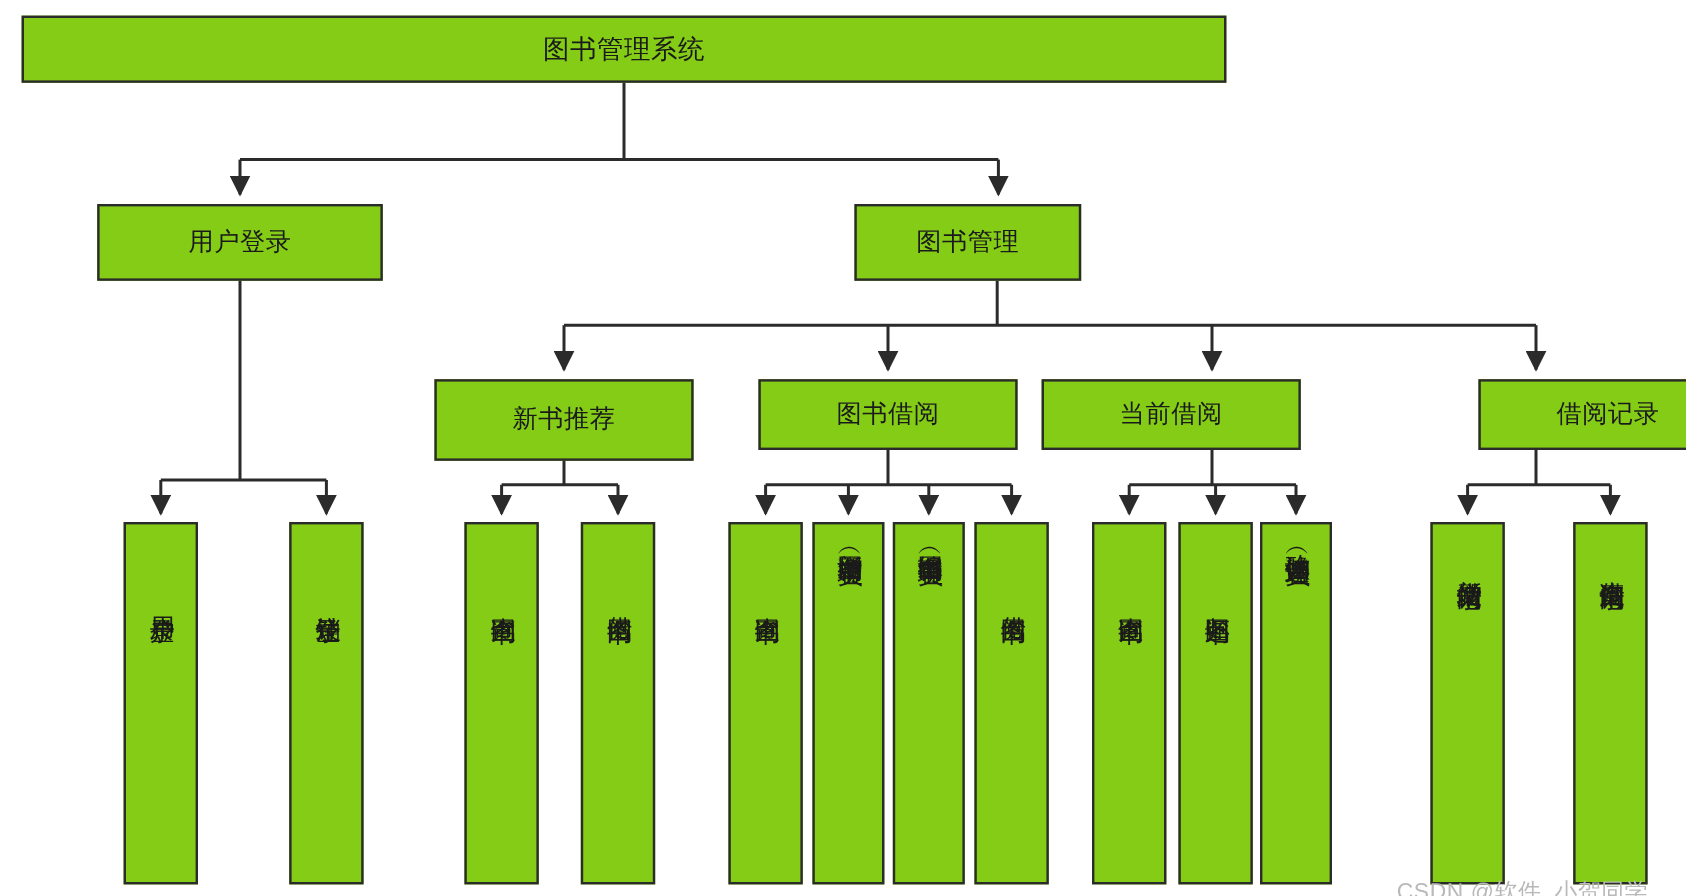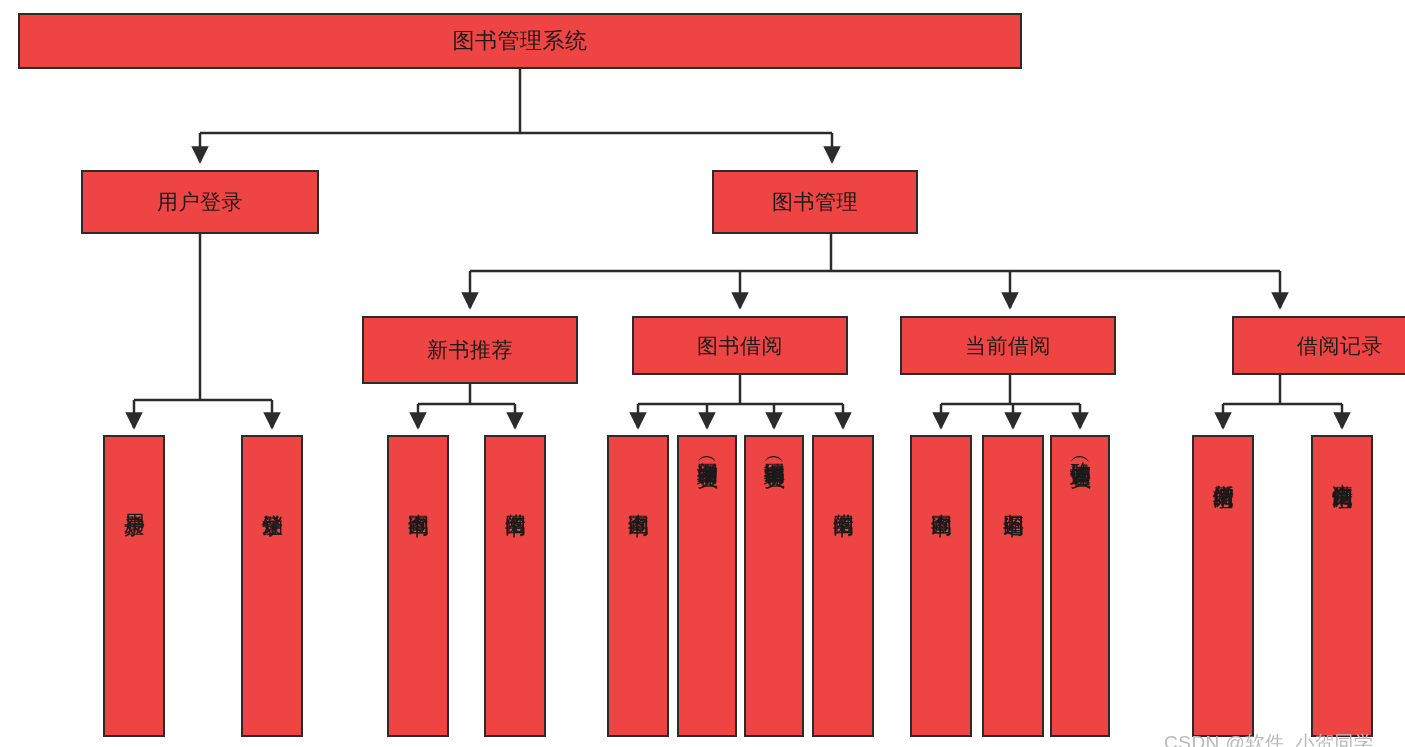--- a/index.html
+++ b/index.html
@@ -21,21 +21,21 @@
     position: absolute;
     left: 0;
     top: 0;
     width: 1405px;
     height: 747px;
     pointer-events: none;
   }
   .node {
     position: absolute;
     box-sizing: border-box;
-    background: #ef4444;
+    background: #84cc16;
     border: 2px solid #2b2b2b;
     display: flex;
     align-items: center;
     justify-content: center;
     color: #1a1a1a;
   }
   .node.horiz {
     font-size: 21px;
     letter-spacing: 0.5px;
     line-height: 1.1;
@@ -124,31 +124,31 @@
     </g>
   </svg>
 
   <div class="node root horiz" id="node-root" style="left: 18px; top: 13px; width: 1004px; height: 56px;">
       <span>图书管理系统</span>
     </div>
 
   <div class="node horiz" id="n2-0" style="left: 81px; top: 170px; width: 238px; height: 64px;">
       <span>用户登录</span>
     </div>
-  <div class="node horiz" id="n2-1" style="left: 712px; top: 170px; width: 206px; height: 64px;">
+  <div class="node horiz" id="n2-1" style="left: 712px; top: 170px; width: 189px; height: 64px;">
       <span>图书管理</span>
     </div>
 
   <div class="node horiz" id="n3-0" style="left: 362px; top: 316px; width: 216px; height: 68px;">
       <span>新书推荐</span>
     </div>
   <div class="node horiz" id="n3-1" style="left: 632px; top: 316px; width: 216px; height: 59px;">
       <span>图书借阅</span>
     </div>
-  <div class="node horiz" id="n3-2" style="left: 900px; top: 316px; width: 216px; height: 59px;">
+  <div class="node horiz" id="n3-2" style="left: 868px; top: 316px; width: 216px; height: 59px;">
       <span>当前借阅</span>
     </div>
   <div class="node horiz" id="n3-3" style="left: 1232px; top: 316px; width: 216px; height: 59px;">
       <span>借阅记录</span>
     </div>
 
   <div class="node leaf leaf-1" id="nl-0" style="left: 103px; top: 435px; width: 62px; height: 302px;">
       <span class="vtext">用户登录</span>
     </div>
   <div class="node leaf leaf-1" id="nl-1" style="left: 241px; top: 435px; width: 62px; height: 302px;">

